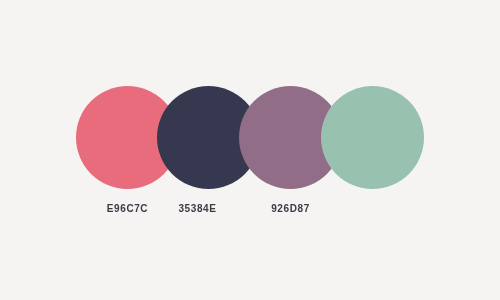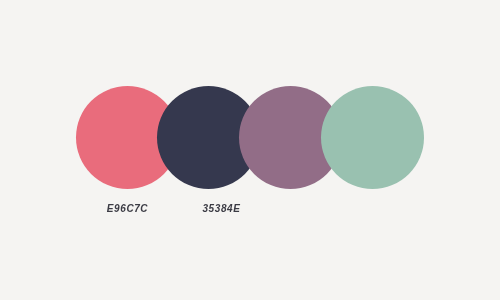--- a/index.html
+++ b/index.html
@@ -12,21 +12,20 @@
     height: 300px;
     background: #f5f4f2;
     font-family: "Liberation Sans", sans-serif;
     overflow: hidden;
   }
   #palette-stage {
     position: relative;
     width: 444px;
     height: 300px;
     background: #f5f4f2;
-    font-style: italic;
   }
   .swatch-circle {
     position: absolute;
     width: 103px;
     height: 103px;
     border-radius: 50%;
     top: 86px;
   }
   #swatch-circle-0 { left: 76px;  z-index: 1; }
   #swatch-circle-1 { left: 157px; z-index: 2; }
@@ -39,30 +38,31 @@
     width: 103px;
     text-align: center;
     font-size: 10px;
     font-weight: bold;
     letter-spacing: 0.6px;
     color: #3b3b44;
     z-index: 6;
     white-space: nowrap;
   }
   #swatch-label-0 { left: 76px; }
-  #swatch-label-1 { left: 170px; }
+  #swatch-label-1 { left: 146px; }
   #swatch-label-2 { left: 239px; }
   #swatch-label-3 { left: 321px; }
 </style>
 </head>
 <body style="background: rgb(245, 244, 242);">
 
 <div id="palette-stage" style="background: rgb(245, 244, 242);">
 
   <div class="swatch-circle" id="swatch-circle-0" style="background: rgb(233, 108, 124);"></div>
   <div class="swatch-circle" id="swatch-circle-1" style="background: rgb(53, 56, 78);"></div>
   <div class="swatch-circle" id="swatch-circle-2" style="background: rgb(146, 109, 135);"></div>
   <div class="swatch-circle" id="swatch-circle-3" style="background: rgb(153, 193, 176);"></div>
 
   <div class="swatch-label" id="swatch-label-0" style="color: rgb(59, 59, 68);">E96C7C</div>
   <div class="swatch-label" id="swatch-label-1" style="color: rgb(59, 59, 68);">35384E</div>
+  <div class="swatch-label" id="swatch-label-2" style="color: rgb(59, 59, 68);">926D87</div>
 
 </div>
 
 </body></html>

